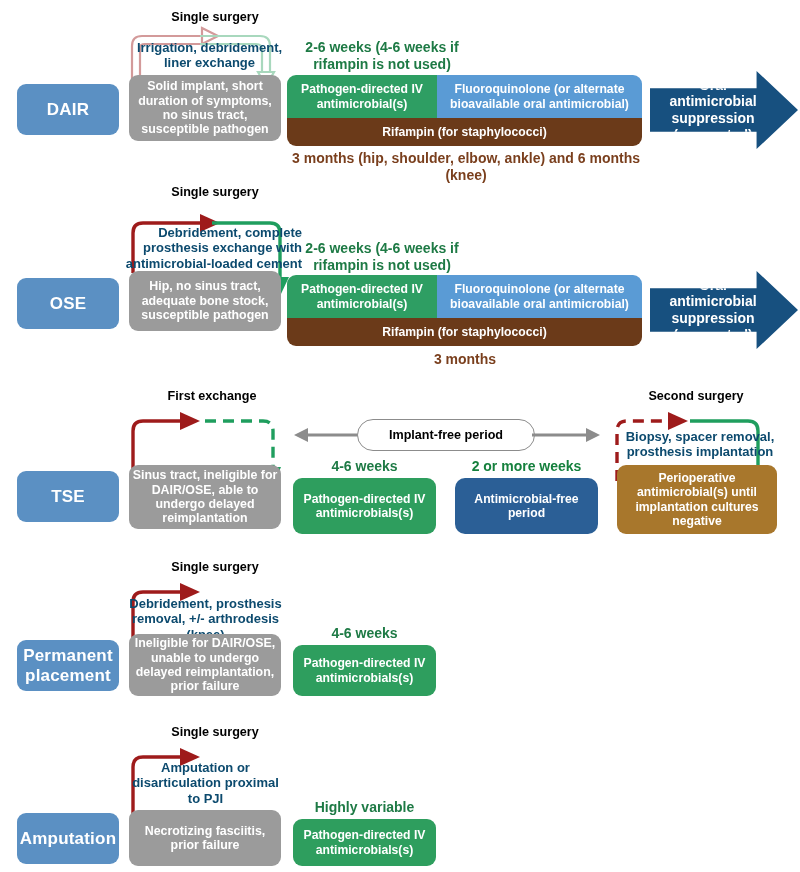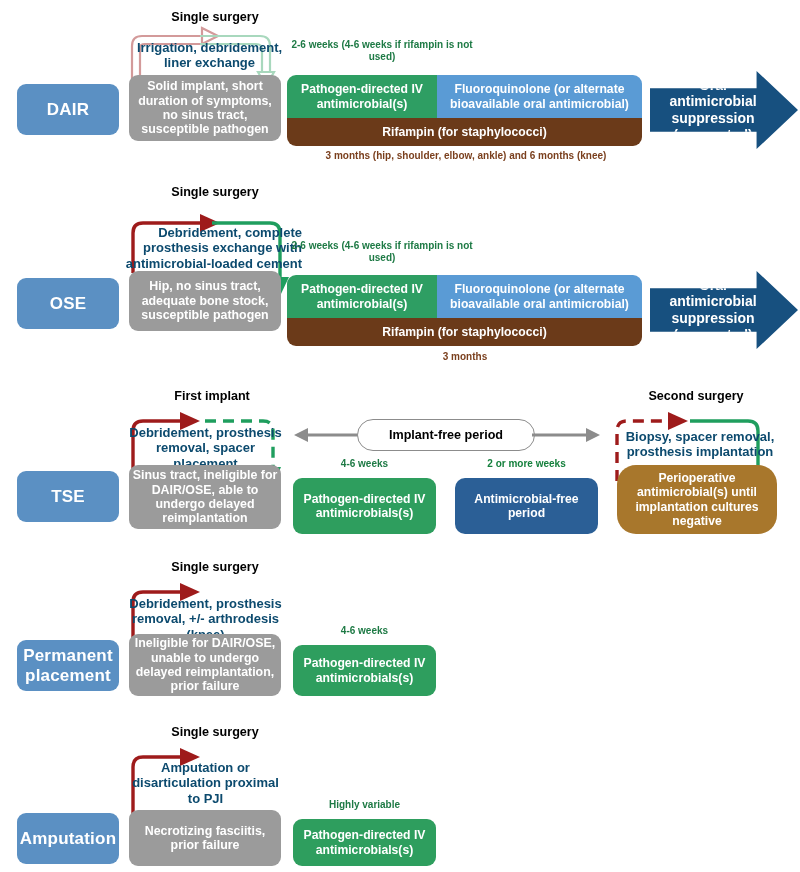--- a/index.html
+++ b/index.html
@@ -63,32 +63,32 @@
     align-items: center;
     justify-content: center;
     text-align: center;
     padding: 2px 5px;
   }
   .tx-green      { background: #2e9e63; }
   .tx-blue       { background: #5a9bd5; }
   .tx-brown      { background: #6b3a19; }
   .tx-green-pill { background: #2e9e5e; border-radius: 9px; }
   .tx-navy-pill  { background: #2b5f96; border-radius: 10px; }
-  .tx-tan-pill   { background: #a8772c; border-radius: 19px; }
+  .tx-tan-pill   { background: #a8772c; border-radius: 9px; }
 
   
   .stack-tl { border-top-left-radius: 9px; }
   .stack-tr { border-top-right-radius: 9px; }
   .stack-bl { border-bottom-left-radius: 9px; }
   .stack-br { border-bottom-right-radius: 9px; }
 
   
   .caption {
     font-weight: bold;
-    font-size: 10px;
+    font-size: 14px;
     line-height: 1.2;
     text-align: center;
   }
   .cap-green { color: #1e7a45; }
   .cap-brown { color: #7a3f1d; }
   .cap-navy  { color: #15803d; }
 
   
   .surgery-heading {
     font-weight: bold;
@@ -205,33 +205,32 @@
 
     <div class="abs tx tx-brown stack-bl stack-br" style="left:287px; top:133px; width:355px; height:28px;">Rifampin (for staphylococci)</div>
 
     <div class="abs caption cap-brown" style="left:380px; top:166px; width:170px;">3 months</div>
 
     <div class="abs suppress-arrow" style="left:650px; top:86px; width:148px; height:78px;">Oral antimicrobial suppression (suggested)</div>
   </div>
 
   <div class="abs" style="left:0; top:385px; width:800px; height:160px;">
 
-    <div class="abs surgery-heading" style="left:152px; top:4px; width:120px;">First implant</div>
+    <div class="abs surgery-heading" style="left:152px; top:4px; width:120px;">First exchange</div>
 
     <svg class="abs" style="left:128px; top:18px;" width="80" height="80" viewBox="0 0 80 80">
       <path d="M5 78 L5 28 Q5 18 15 18 L54 18" fill="none" stroke="#9e1b1b" stroke-width="3.4"></path>
       <path d="M52 9 L72 18 L52 27 Z" fill="#9e1b1b"></path>
     </svg>
 
     <svg class="abs" style="left:205px; top:18px;" width="80" height="88" viewBox="0 0 80 88">
       <path d="M0 18 L58 18 Q68 18 68 28 L68 66" fill="none" stroke="#1f9e5e" stroke-width="3.4" stroke-dasharray="11 7"></path>
       <path d="M60 64 L68 82 L76 64 Z" fill="#1f9e5e"></path>
     </svg>
 
-    <div class="abs step-text" style="left:128px; top:40px; width:155px;">Debridement, prosthesis removal, spacer placement</div>
 
     <div class="abs strategy-pill" style="left:17px; top:86px; width:102px; height:51px;">TSE</div>
 
     <div class="abs criteria-box" style="left:129px; top:80px; width:152px; height:64px;">Sinus tract, ineligible for DAIR/OSE, able to undergo delayed reimplantation</div>
 
     <svg class="abs" style="left:292px; top:40px;" width="70" height="20" viewBox="0 0 70 20">
       <line x1="16" y1="10" x2="70" y2="10" stroke="#8c8c8c" stroke-width="3.2"></line>
       <path d="M16 3 L2 10 L16 17 Z" fill="#8c8c8c"></path>
     </svg>
 

